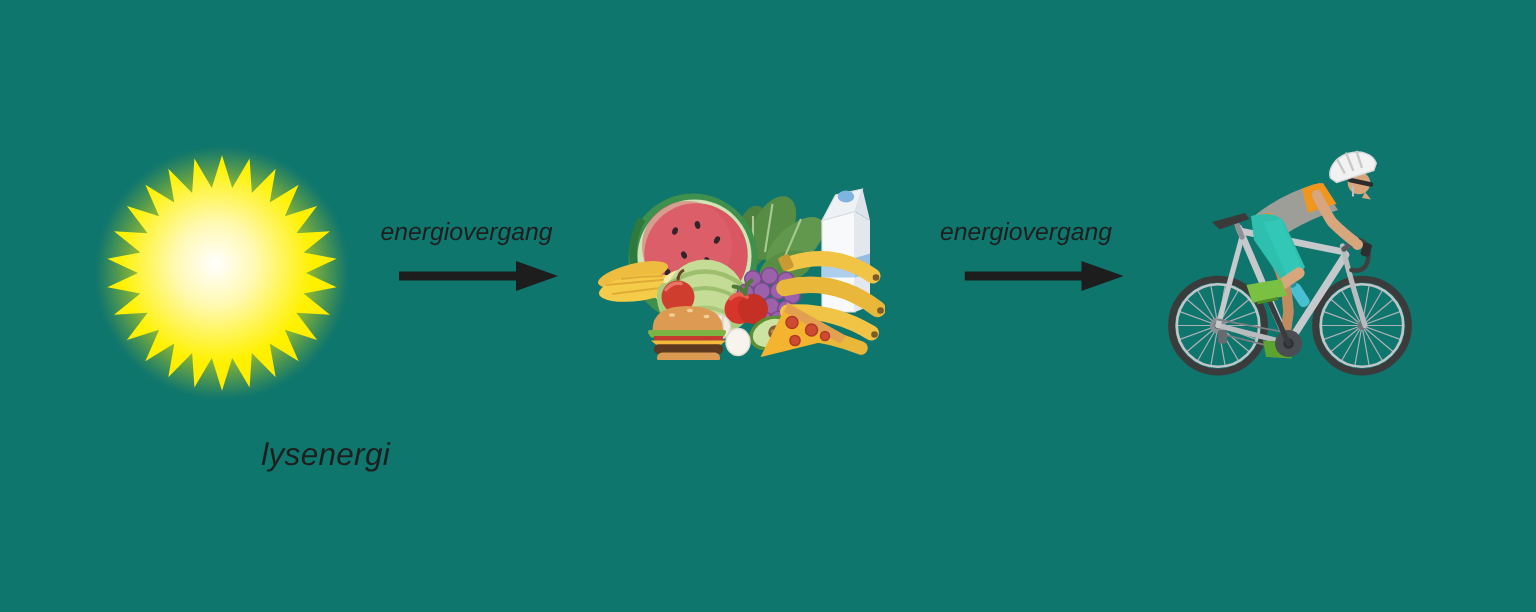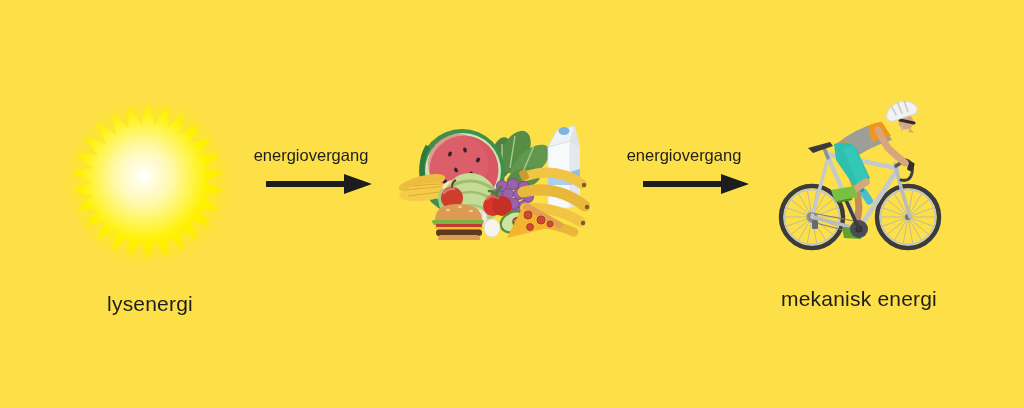--- a/index.html
+++ b/index.html
@@ -1,22 +1,22 @@
 <!DOCTYPE html>
 <html><head>
 <meta charset="utf-8">
 <style>
   html,body{margin:0;padding:0;background:#ffffff;}
   .canvas{
-    position:relative;width:1024px;height:408px;background:#fde047;overflow:hidden;
-    font-family:"Liberation Sans","DejaVu Sans",sans-serif;color:#1e1e1e;
+    position:relative;width:1024px;height:408px;background:#0f766e;overflow:hidden;
+    font-family:"Liberation Sans","DejaVu Sans",sans-serif;color:#1e1e1e;font-style:italic;
   }
   .abs{position:absolute;}
   .node-label{
-    position:absolute;width:220px;text-align:center;
+    position:absolute;width:220px;text-align:right;
     font-size:21px;line-height:24px;color:#1e1e1e;letter-spacing:0.2px;
   }
   .arrow-label{
     position:absolute;width:160px;text-align:center;
     font-size:16.5px;line-height:19px;color:#1e1e1e;
   }
   svg{display:block;}
 </style>
 </head>
 <body>
@@ -288,15 +288,14 @@
       <line x1="128" y1="34" x2="142" y2="37" stroke="#2b2b2b" stroke-width="3" stroke-linecap="round"></line>
       <g transform="rotate(-18 129 24)">
         <path d="M113,28 A16,12 0 0 1 145,28 L142,32 L116,32 Z" fill="#f2f2f2" stroke="#d8d8d8" stroke-width="1"></path>
         <path d="M121,17 L123,28 M128,15 L129,28 M135,16 L135,28" stroke="#c9c9c9" stroke-width="1.6"></path>
       </g>
       <line x1="130" y1="38" x2="130" y2="45" stroke="#bdbdbd" stroke-width="1.4"></line>
     </g>
   </svg>
 
   <div class="node-label" style="left:40px;top:292px;">lysenergi</div>
-  <div class="node-label" style="left:749px;top:287px;">mekanisk energi</div>
 
 </div>
 
 </body></html>

